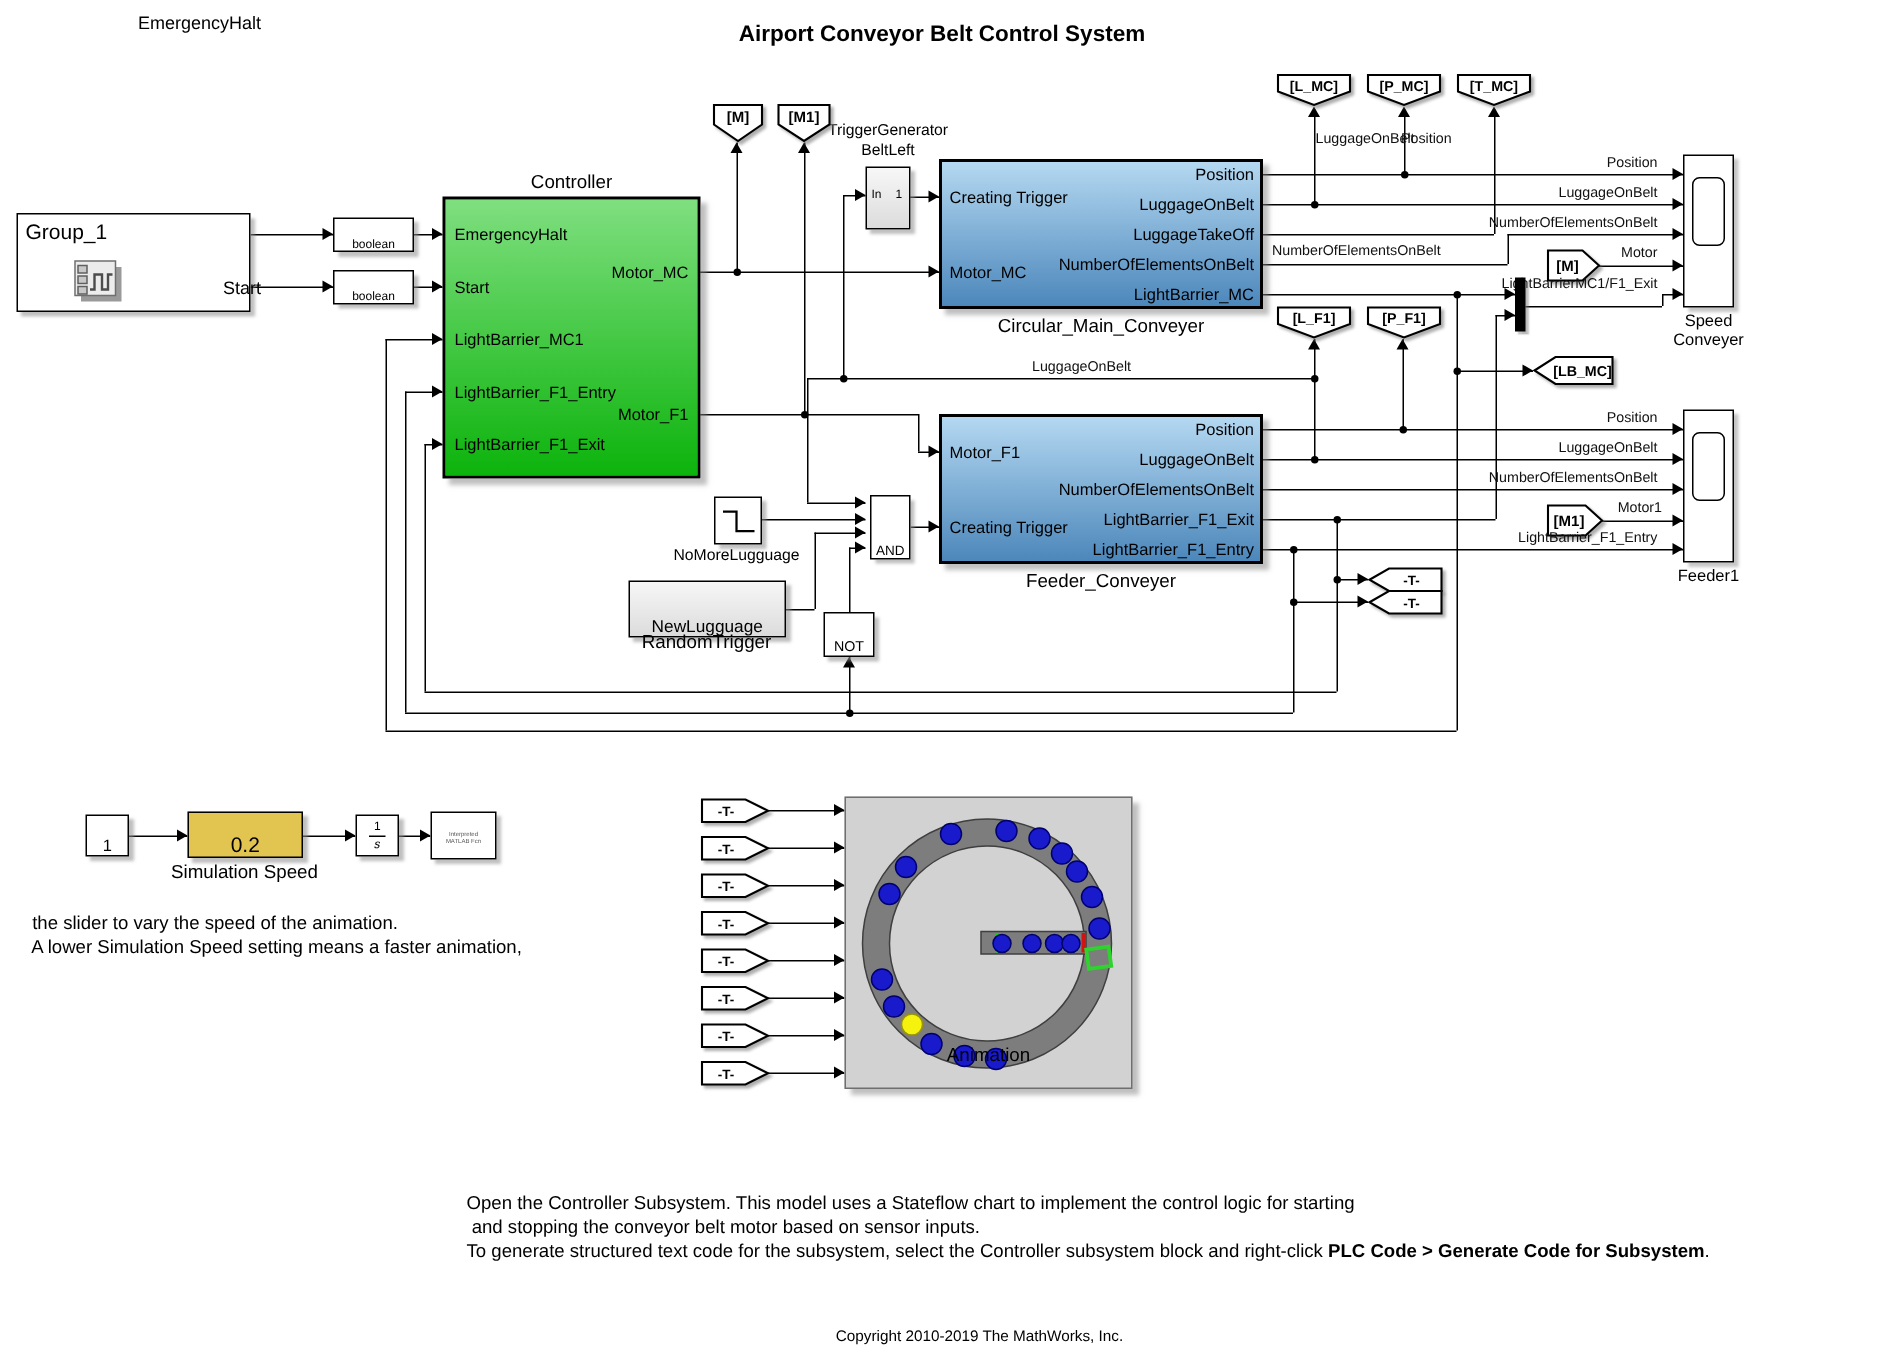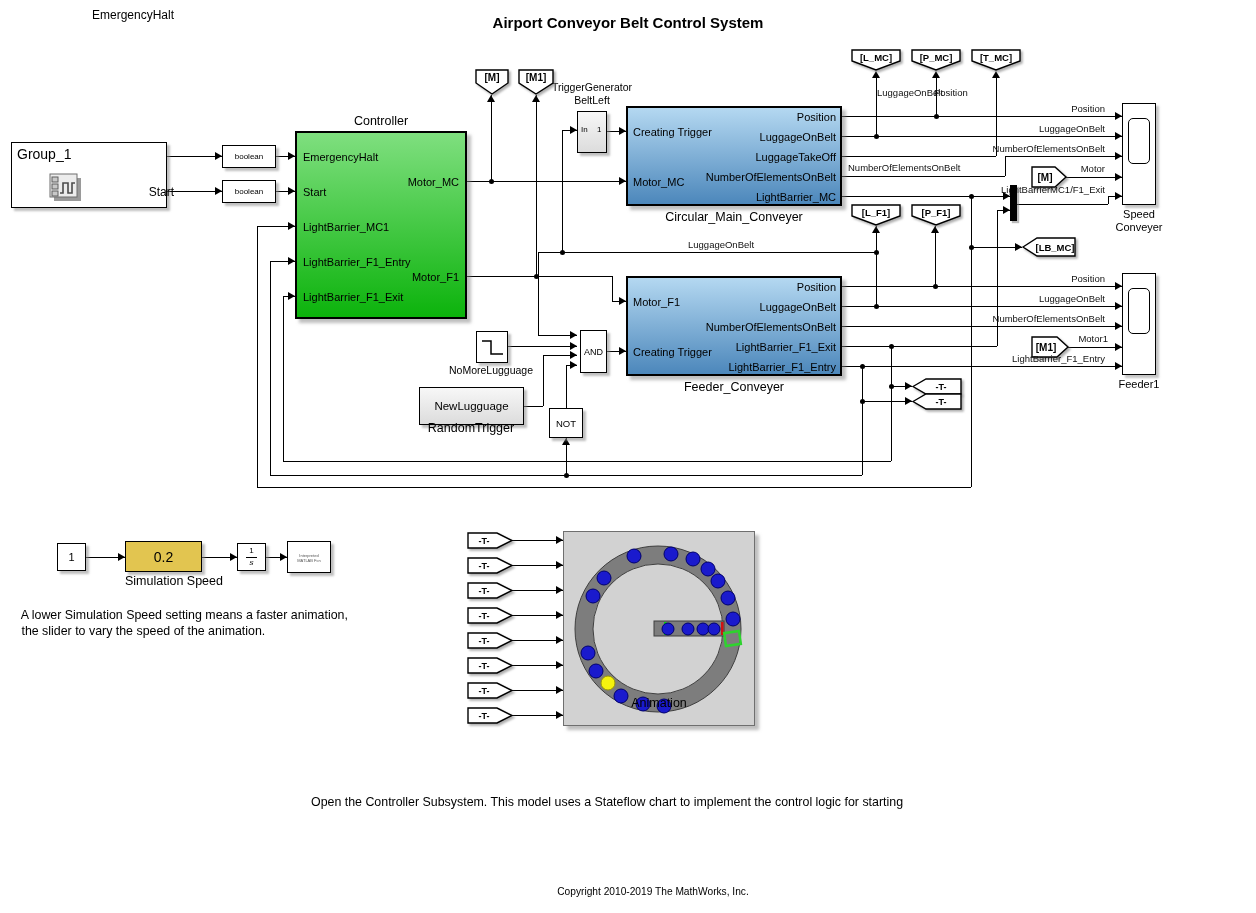--- a/index.html
+++ b/index.html
@@ -22,21 +22,21 @@
   .grayblk{background:linear-gradient(180deg,#f7f7f7,#dcdcdc)}
   .scope{position:absolute;background:#fff;border:1.5px solid #000;box-shadow:3px 3px 2px rgba(140,140,140,.5);box-sizing:border-box}
   .screen{position:absolute;border:1.5px solid #000;border-radius:5px;background:#fff;box-sizing:border-box}
   .plabel{position:absolute;font-size:11px;white-space:nowrap}
   .sig{position:absolute;font-size:9.5px;color:#111;white-space:nowrap}
   .blklabel{position:absolute;font-size:12.5px;white-space:nowrap}
   svg.tag{position:absolute;filter:drop-shadow(2px 2px 1px rgba(120,120,120,.6));overflow:visible}
   svg.tag polygon{fill:#fff;stroke:#000;stroke-width:1.4}
   svg.tag text{font-family:"Liberation Sans",sans-serif;font-weight:bold;text-anchor:middle;fill:#000}
   .mux{position:absolute;background:#000;box-shadow:2px 2px 1px rgba(120,120,120,.5)}
-  .flexc{display:flex;align-items:center;justify-content:center}
+  .flexc{display:flex;align-items:flex-end;justify-content:center}
   .panel{position:absolute;background:var(--panel,#D2D2D2);border:1px solid #6f6f6f;box-shadow:4px 4px 3px rgba(130,130,130,.5);box-sizing:border-box}
   .txtline{white-space:pre;font-size:12.4px;line-height:16px}
 </style>
 </head>
 <body>
 
 <div class="lbl ctr" style="left:0;top:14px;width:1256px;font-size:15px;font-weight:bold">Airport Conveyor Belt Control System</div>
 
 <i class="wh" style="left:167px;top:156px;width:55px"></i>
 <i class="wh" style="left:276px;top:156px;width:19px"></i>
@@ -336,34 +336,34 @@
     <span>NewLugguage</span>
   </div>
 <div class="blklabel ctr" style="left:411px;top:421px;width:120px">RandomTrigger</div>
 
 <div class="blk flexc" style="left:57px;top:543px;width:29px;height:28px;font-size:11px">
     <span>1</span>
   </div>
 <div class="blk flexc" style="left:125px;top:541px;width:77px;height:31px;font-size:14px;background:var(--gain-yellow,#E2C550)">
     <span>0.2</span>
   </div>
-<div class="blklabel ctr" style="left:114px;top:574px;width:120px">Simulation Speed</div>
+<div class="blklabel ctr" style="left:103px;top:574px;width:120px">Simulation Speed</div>
 <div class="blk" style="left:237px;top:543px;width:29px;height:28px">
   <div class="lbl ctr" style="left:8px;top:2px;width:11px;font-size:8px">1</div>
   <i class="wh" style="left:8px;top:13px;width:11px;position:absolute"></i>
   <div class="lbl ctr" style="left:8px;top:14px;width:11px;font-size:8px;font-style:italic;font-family:'DejaVu Serif',serif">s</div>
 </div>
 <div class="blk" style="left:287px;top:541px;width:44px;height:32px">
   <div class="lbl ctr" style="left:2px;top:11px;width:38px;font-size:4px;color:#555">Interpreted</div>
   <div class="lbl ctr" style="left:2px;top:16px;width:38px;font-size:4px;color:#555">MATLAB Fcn</div>
 </div>
 
 <div class="abs" style="left:18px;top:607px">
+  <div class="txtline"> the slider to vary the speed of the animation.</div>
   <div class="txtline"> A lower Simulation Speed setting means a faster animation,</div>
-  <div class="txtline"> the slider to vary the speed of the animation.</div>
 </div>
 
 <svg class="tag" style="left:467px;top:532px" width="46" height="17">
     <polygon points="1,1 30,1 45,8.5 30,16 1,16"></polygon>
     <text x="17" y="12" font-size="9">-T-</text>
   </svg>
 <svg class="tag" style="left:467px;top:557px" width="46" height="17">
     <polygon points="1,1 30,1 45,8.5 30,16 1,16"></polygon>
     <text x="17" y="12" font-size="9">-T-</text>
   </svg>
@@ -419,14 +419,16 @@
       <circle cx="124" cy="97" r="6" fill="#1A1ACD" stroke="#00006E" stroke-width="1"></circle>
       <circle cx="139" cy="97" r="6" fill="#1A1ACD" stroke="#00006E" stroke-width="1"></circle>
       <circle cx="150" cy="97" r="6" fill="#1A1ACD" stroke="#00006E" stroke-width="1"></circle>
       <rect x="161" y="100" width="15" height="13" fill="none" stroke="#2ED32E" stroke-width="2.5" transform="rotate(-8 168.5 106.5)"></rect>
     </svg>
 </div>
 <div class="blklabel ctr" style="left:599px;top:696px;width:120px">Animation</div>
 
 <div class="abs" style="left:311px;top:794px">
   <div class="txtline">Open the Controller Subsystem. This model uses a Stateflow chart to implement the control logic for starting</div>
+  <div class="txtline"> and stopping the conveyor belt motor based on sensor inputs.</div>
+  <div class="txtline"><span>To generate structured text code for the subsystem, select the Controller subsystem block and right-click </span><span style="font-weight:bold">PLC Code &gt; Generate Code for Subsystem</span><span>.</span></div>
 </div>
 <div class="lbl ctr" style="left:350px;top:886px;width:606px;font-size:10.2px">Copyright 2010-2019 The MathWorks, Inc.</div>
 
 </body></html>

